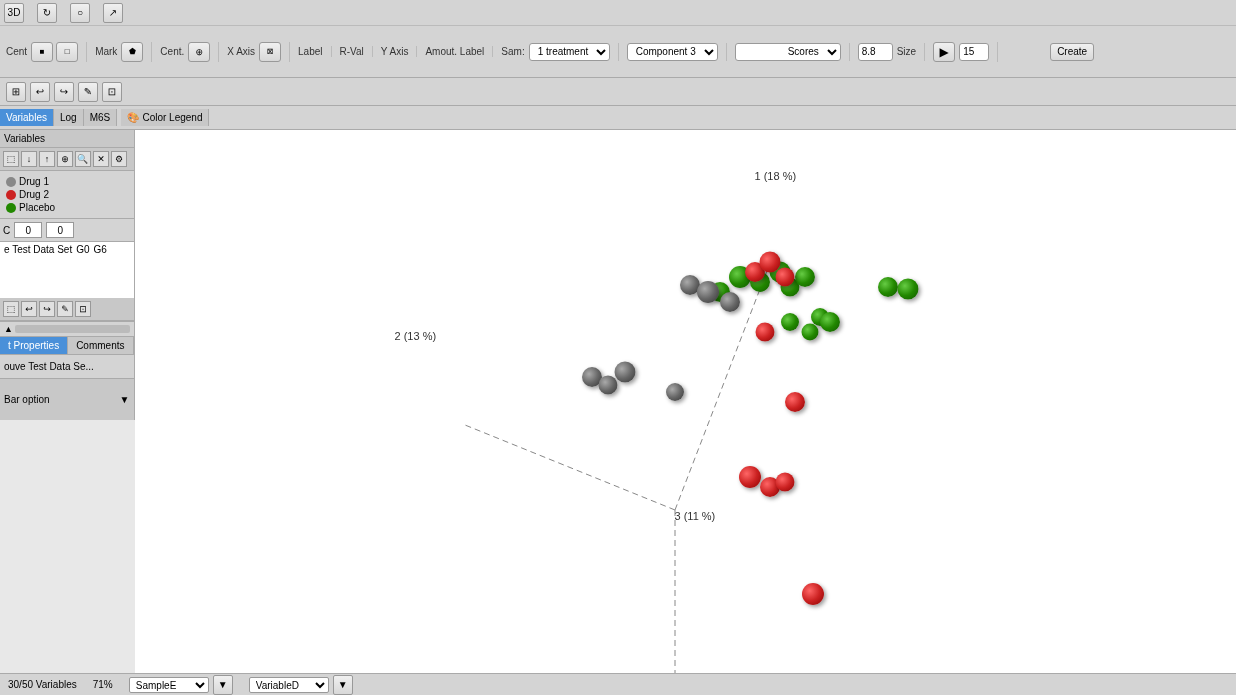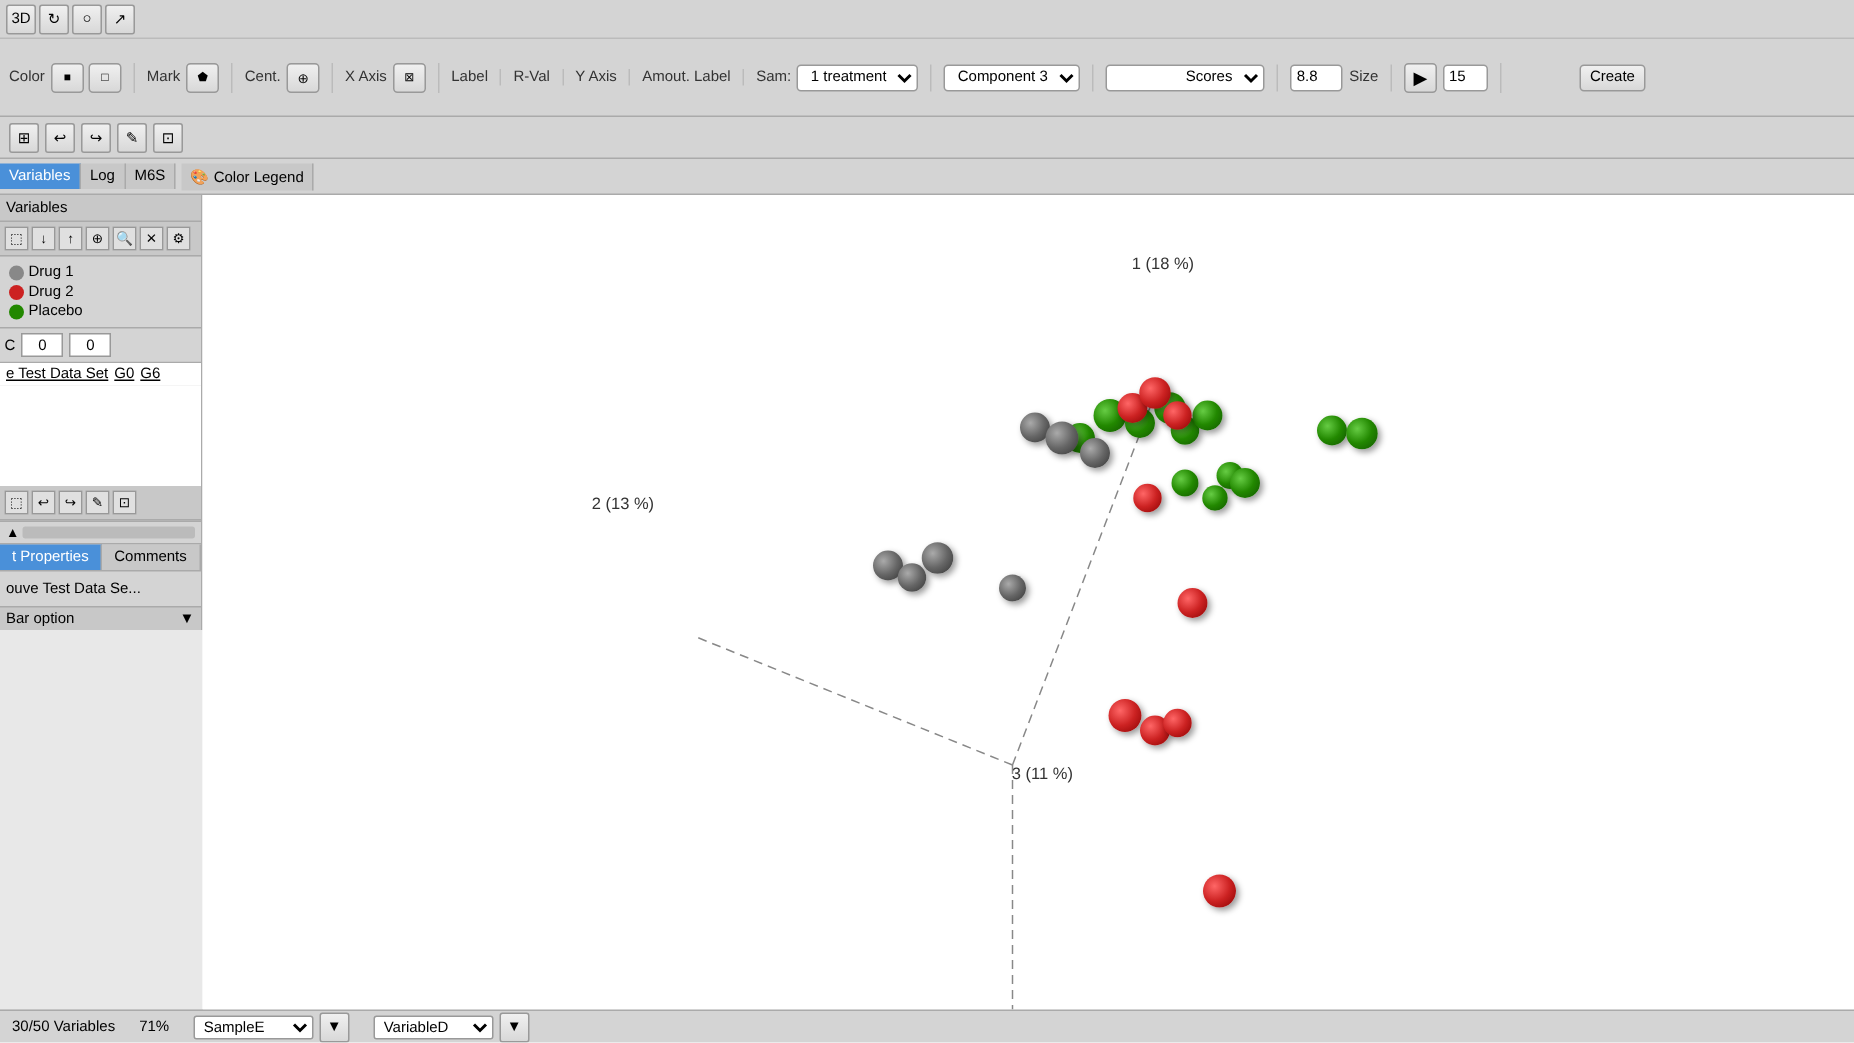--- a/index.html
+++ b/index.html
@@ -140,21 +140,20 @@
     }
     .data-set-row {
       display: flex;
       align-items: center;
       gap: 4px;
       padding: 2px 4px;
       border-top: 1px solid #aaa;
       font-size: 10px;
       cursor: pointer;
       background: white;
-      text-decoration: underline;
     }
     .left-panel-top {
       height: 290px;
       background: #d4d4d4;
       border-right: 1px solid #aaa;
       display: flex;
       flex-direction: column;
     }
     .panel-toolbar {
       display: flex;
@@ -255,21 +254,21 @@
       background: white;
       border: 1px solid #999;
       border-radius: 2px;
       padding: 1px 2px;
       font-size: 10px;
       height: 16px;
       min-width: 80px;
     }
     .top-icons {
       display: flex;
-      gap: 2px;
+      gap: 13px;
       padding: 2px 4px;
       background: #d4d4d4;
       border-bottom: 1px solid #bbb;
       height: 26px;
       align-items: center;
     }
   </style>
 </head>
 <body>
 
@@ -277,21 +276,21 @@
   <div class="icon-btn-small">3D</div>
   <div class="icon-btn-small">↻</div>
   <div class="icon-btn-small">○</div>
   <div class="icon-btn-small">↗</div>
 </div>
 
 <div class="toolbar">
 
   <div style="display:flex;flex-direction:column;gap:2px;width:100%;flex-direction:row;flex-wrap:wrap;align-items:center;gap:8px;">
     <div class="toolbar-group">
-      <span class="toolbar-label">Color</span>
+      <span class="toolbar-label">Cent</span>
       <div style="display:flex;gap:3px;">
         <div class="toolbar-icon-btn" style="font-size:8px;">■</div>
         <div class="toolbar-icon-btn" style="font-size:8px;">□</div>
       </div>
     </div>
     <div class="toolbar-group">
       <span class="toolbar-label">Mark</span>
       <div style="display:flex;gap:3px;">
         <div class="toolbar-icon-btn" style="font-size:8px;">⬟</div>
       </div>
@@ -442,21 +441,21 @@
     <div class="properties-panel">
       <div class="prop-tabs">
         <div class="prop-tab active">t Properties</div>
         <div class="prop-tab">Comments</div>
       </div>
       <div class="prop-content">
         <div class="prop-option">ouve Test Data Se...</div>
       </div>
     </div>
 
-    <div style="padding:2px 4px;font-size:10px;border-top:1px solid #aaa;display:flex;justify-content:space-between;background:#c8c8c8;">
+    <div style="padding:15px 4px;font-size:10px;border-top:1px solid #aaa;display:flex;justify-content:space-between;background:#c8c8c8;">
       <span>Bar option</span>
       <span>▼</span>
     </div>
   </div>
 
   <div class="plot-area">
     <div class="plot-canvas" id="plotCanvas">
 
       <div class="axis-label" style="top:40px;left:620px;">1 (18 %)</div>
       <div class="axis-label" style="top:200px;left:260px;">2 (13 %)</div>

